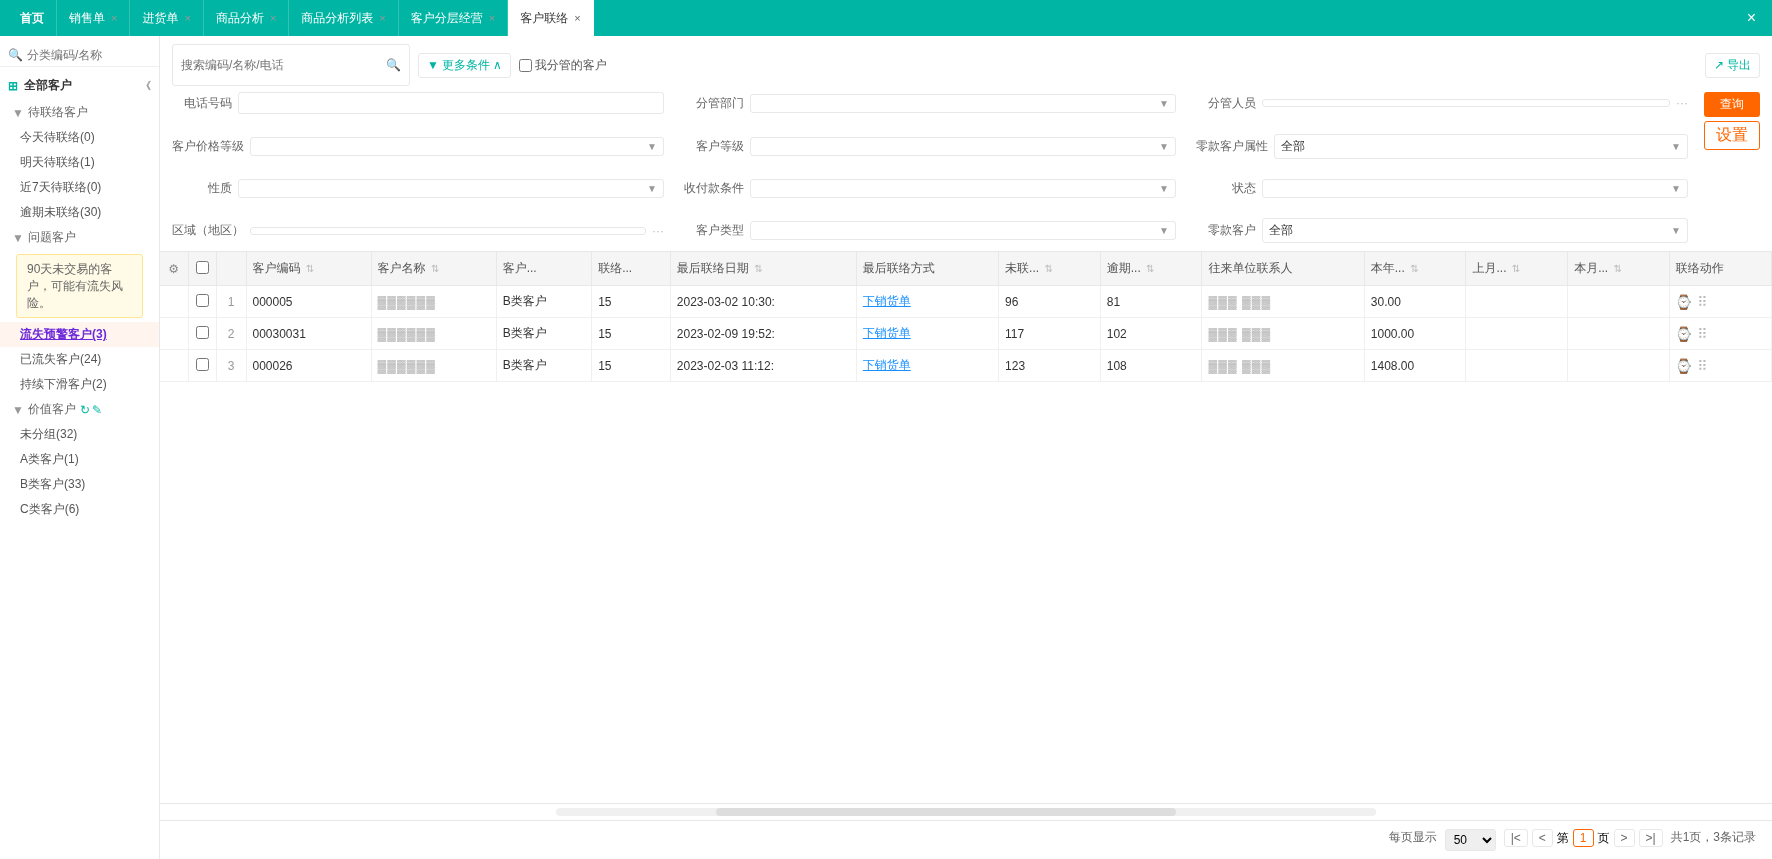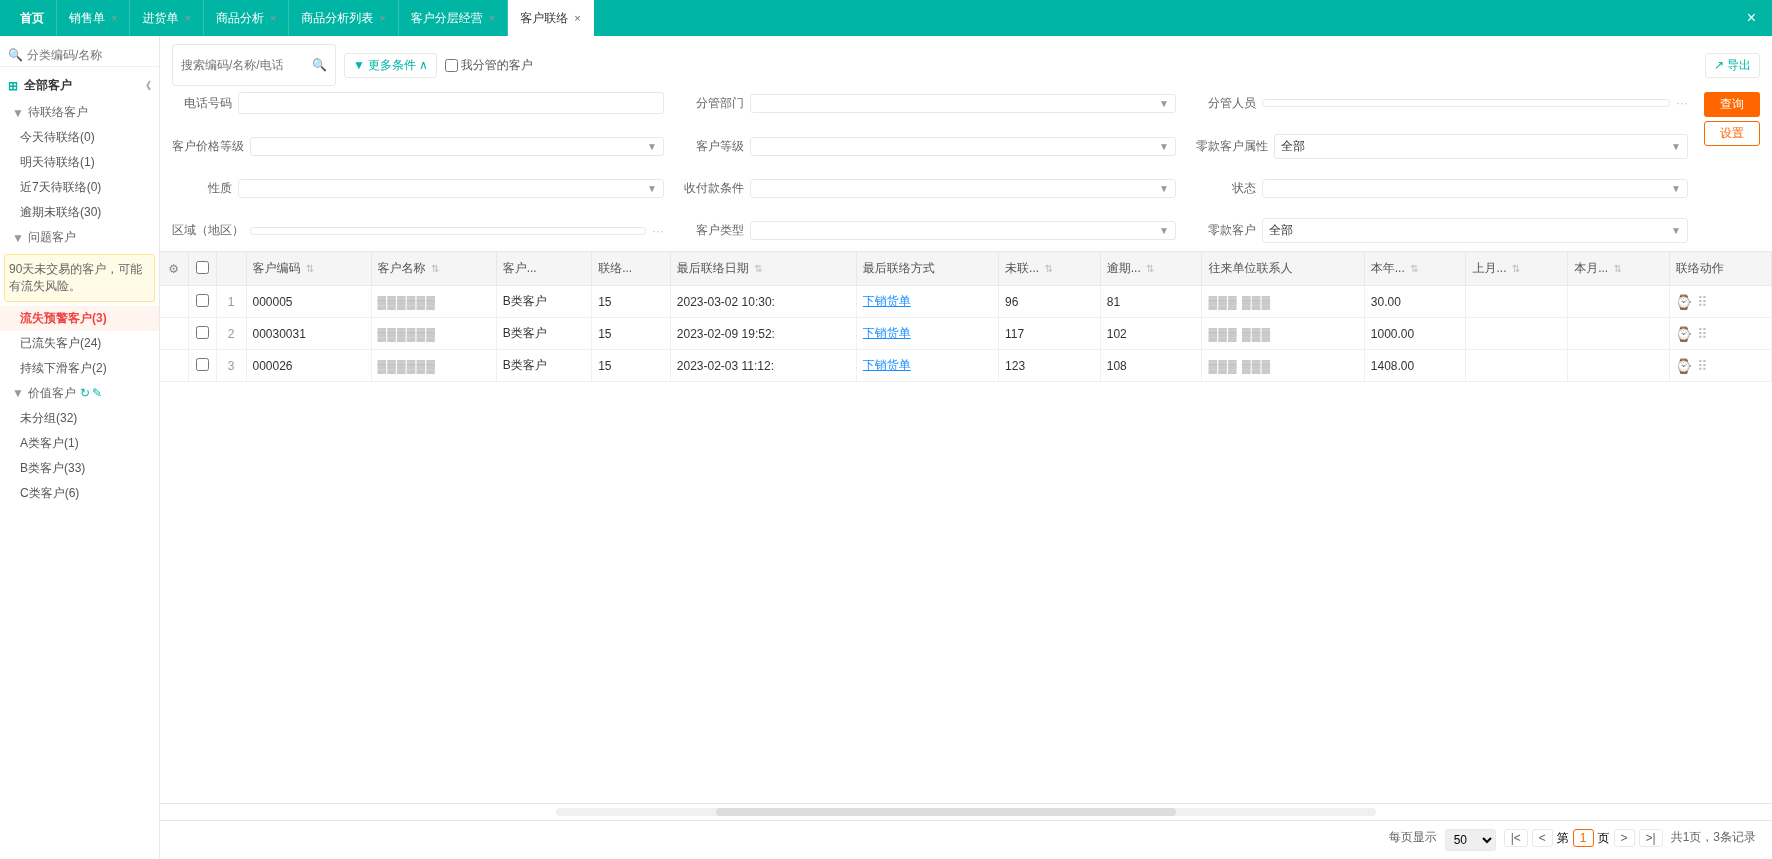--- a/index.html
+++ b/index.html
@@ -57,46 +57,46 @@
     .sidebar-section .collapse-icon { margin-left: auto; color: #999; font-size: 10px; }
     .sidebar-group-title {
       display: flex; align-items: center;
       padding: 4px 8px 4px 12px; color: #666; cursor: pointer; font-size: 12px;
     }
     .sidebar-group-title .arrow { margin-right: 4px; color: #999; }
     .sidebar-item {
       padding: 4px 8px 4px 20px; cursor: pointer; color: #555;
       font-size: 12px; white-space: nowrap;
     }
-    .sidebar-item.active { color: #ef4444; font-weight: bold; background: #fff5ee; }
+    .sidebar-item.active { color: #6d28d9; font-weight: bold; background: #fff5ee; text-decoration: underline; }
     .sidebar-item.active::before { content: ''; }
     .tooltip-box {
       background: #fffbe6; border: 1px solid #ffe58f;
-      padding: 6px 4px; margin: 4px 4px; border-radius: 3px;
+      padding: 6px 10px; margin: 4px 16px; border-radius: 3px;
       color: #666; font-size: 11px; line-height: 1.4;
     }
 
     
     .content-area {
       flex: 1; display: flex; flex-direction: column;
       overflow: hidden; background: #f5f5f5;
     }
 
     
     .filter-bar {
       background: #fff; border-bottom: 1px solid #e8e8e8;
       padding: 8px 12px;
     }
     .filter-top {
       display: flex; align-items: center; gap: 8px; margin-bottom: 6px;
     }
     .filter-search-box {
       display: flex; align-items: center;
       border: 1px solid #e8e8e8; border-radius: 3px;
-      padding: 13px 8px; width: 164px; background: #fff;
+      padding: 13px 8px; width: 238px; background: #fff;
     }
     .filter-search-box input {
       border: none; outline: none; font-size: 12px; color: #333; width: 100%;
     }
     .filter-search-box .s-icon { color: #ff6600; margin-left: 4px; }
     .filter-more-btn {
       display: flex; align-items: center; gap: 3px;
       color: #00b5a3; cursor: pointer; font-size: 12px;
       border: 1px solid #e8e8e8; border-radius: 3px; padding: 3px 8px;
     }
@@ -123,21 +123,21 @@
       cursor: pointer; position: relative;
     }
     .filter-select .arrow { color: #999; font-size: 10px; }
     .filter-dots { color: #bbb; cursor: pointer; }
     .query-btn {
       background: #ff6600; color: #fff; border: none; border-radius: 3px;
       padding: 4px 16px; cursor: pointer; font-size: 12px;
     }
     .settings-btn {
       background: #fff; color: #ff6600; border: 1px solid #ff6600; border-radius: 3px;
-      padding: 3px 10px; cursor: pointer; font-size: 12px; margin-top: 4px; display: block; width: 100%;
+      padding: 3px 10px; cursor: pointer; font-size: 16px; margin-top: 4px; display: block; width: 100%;
     }
     .query-area { display: flex; flex-direction: column; align-items: flex-end; padding-left: 8px; }
 
     
     .table-container {
       flex: 1; overflow: auto; background: #fff; margin: 0;
     }
     table {
       width: 100%; border-collapse: collapse; font-size: 12px;
     }

